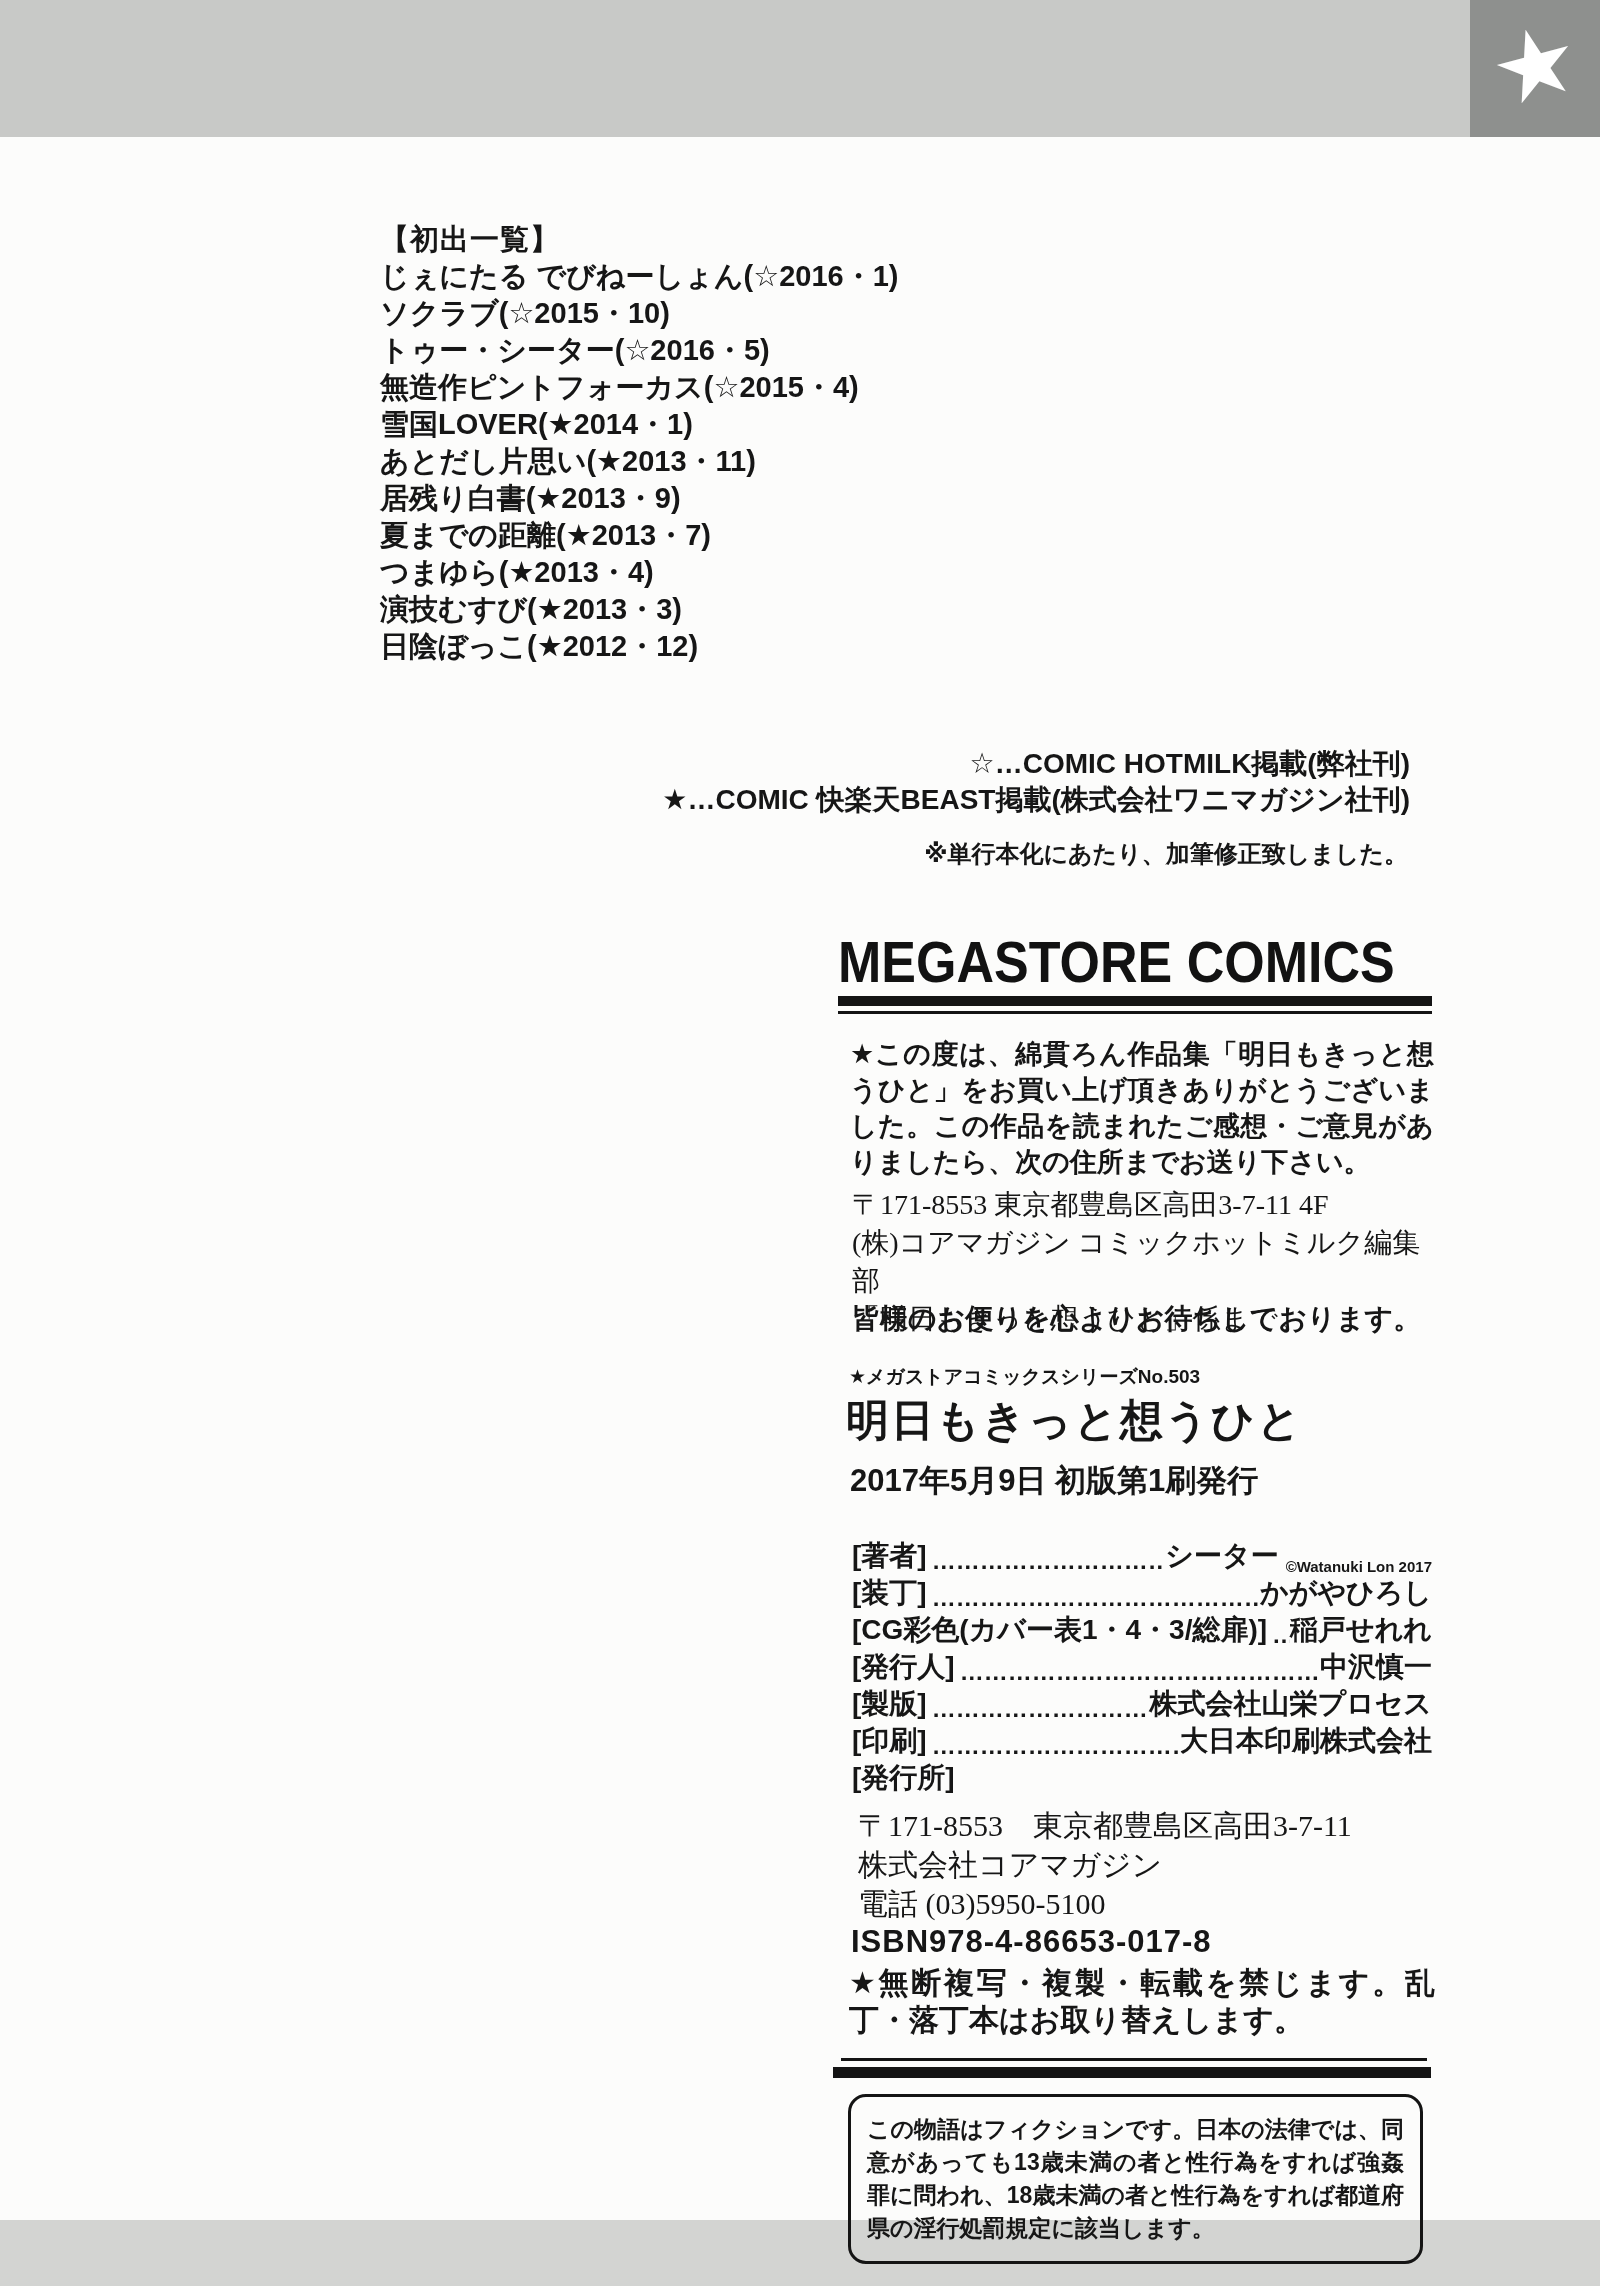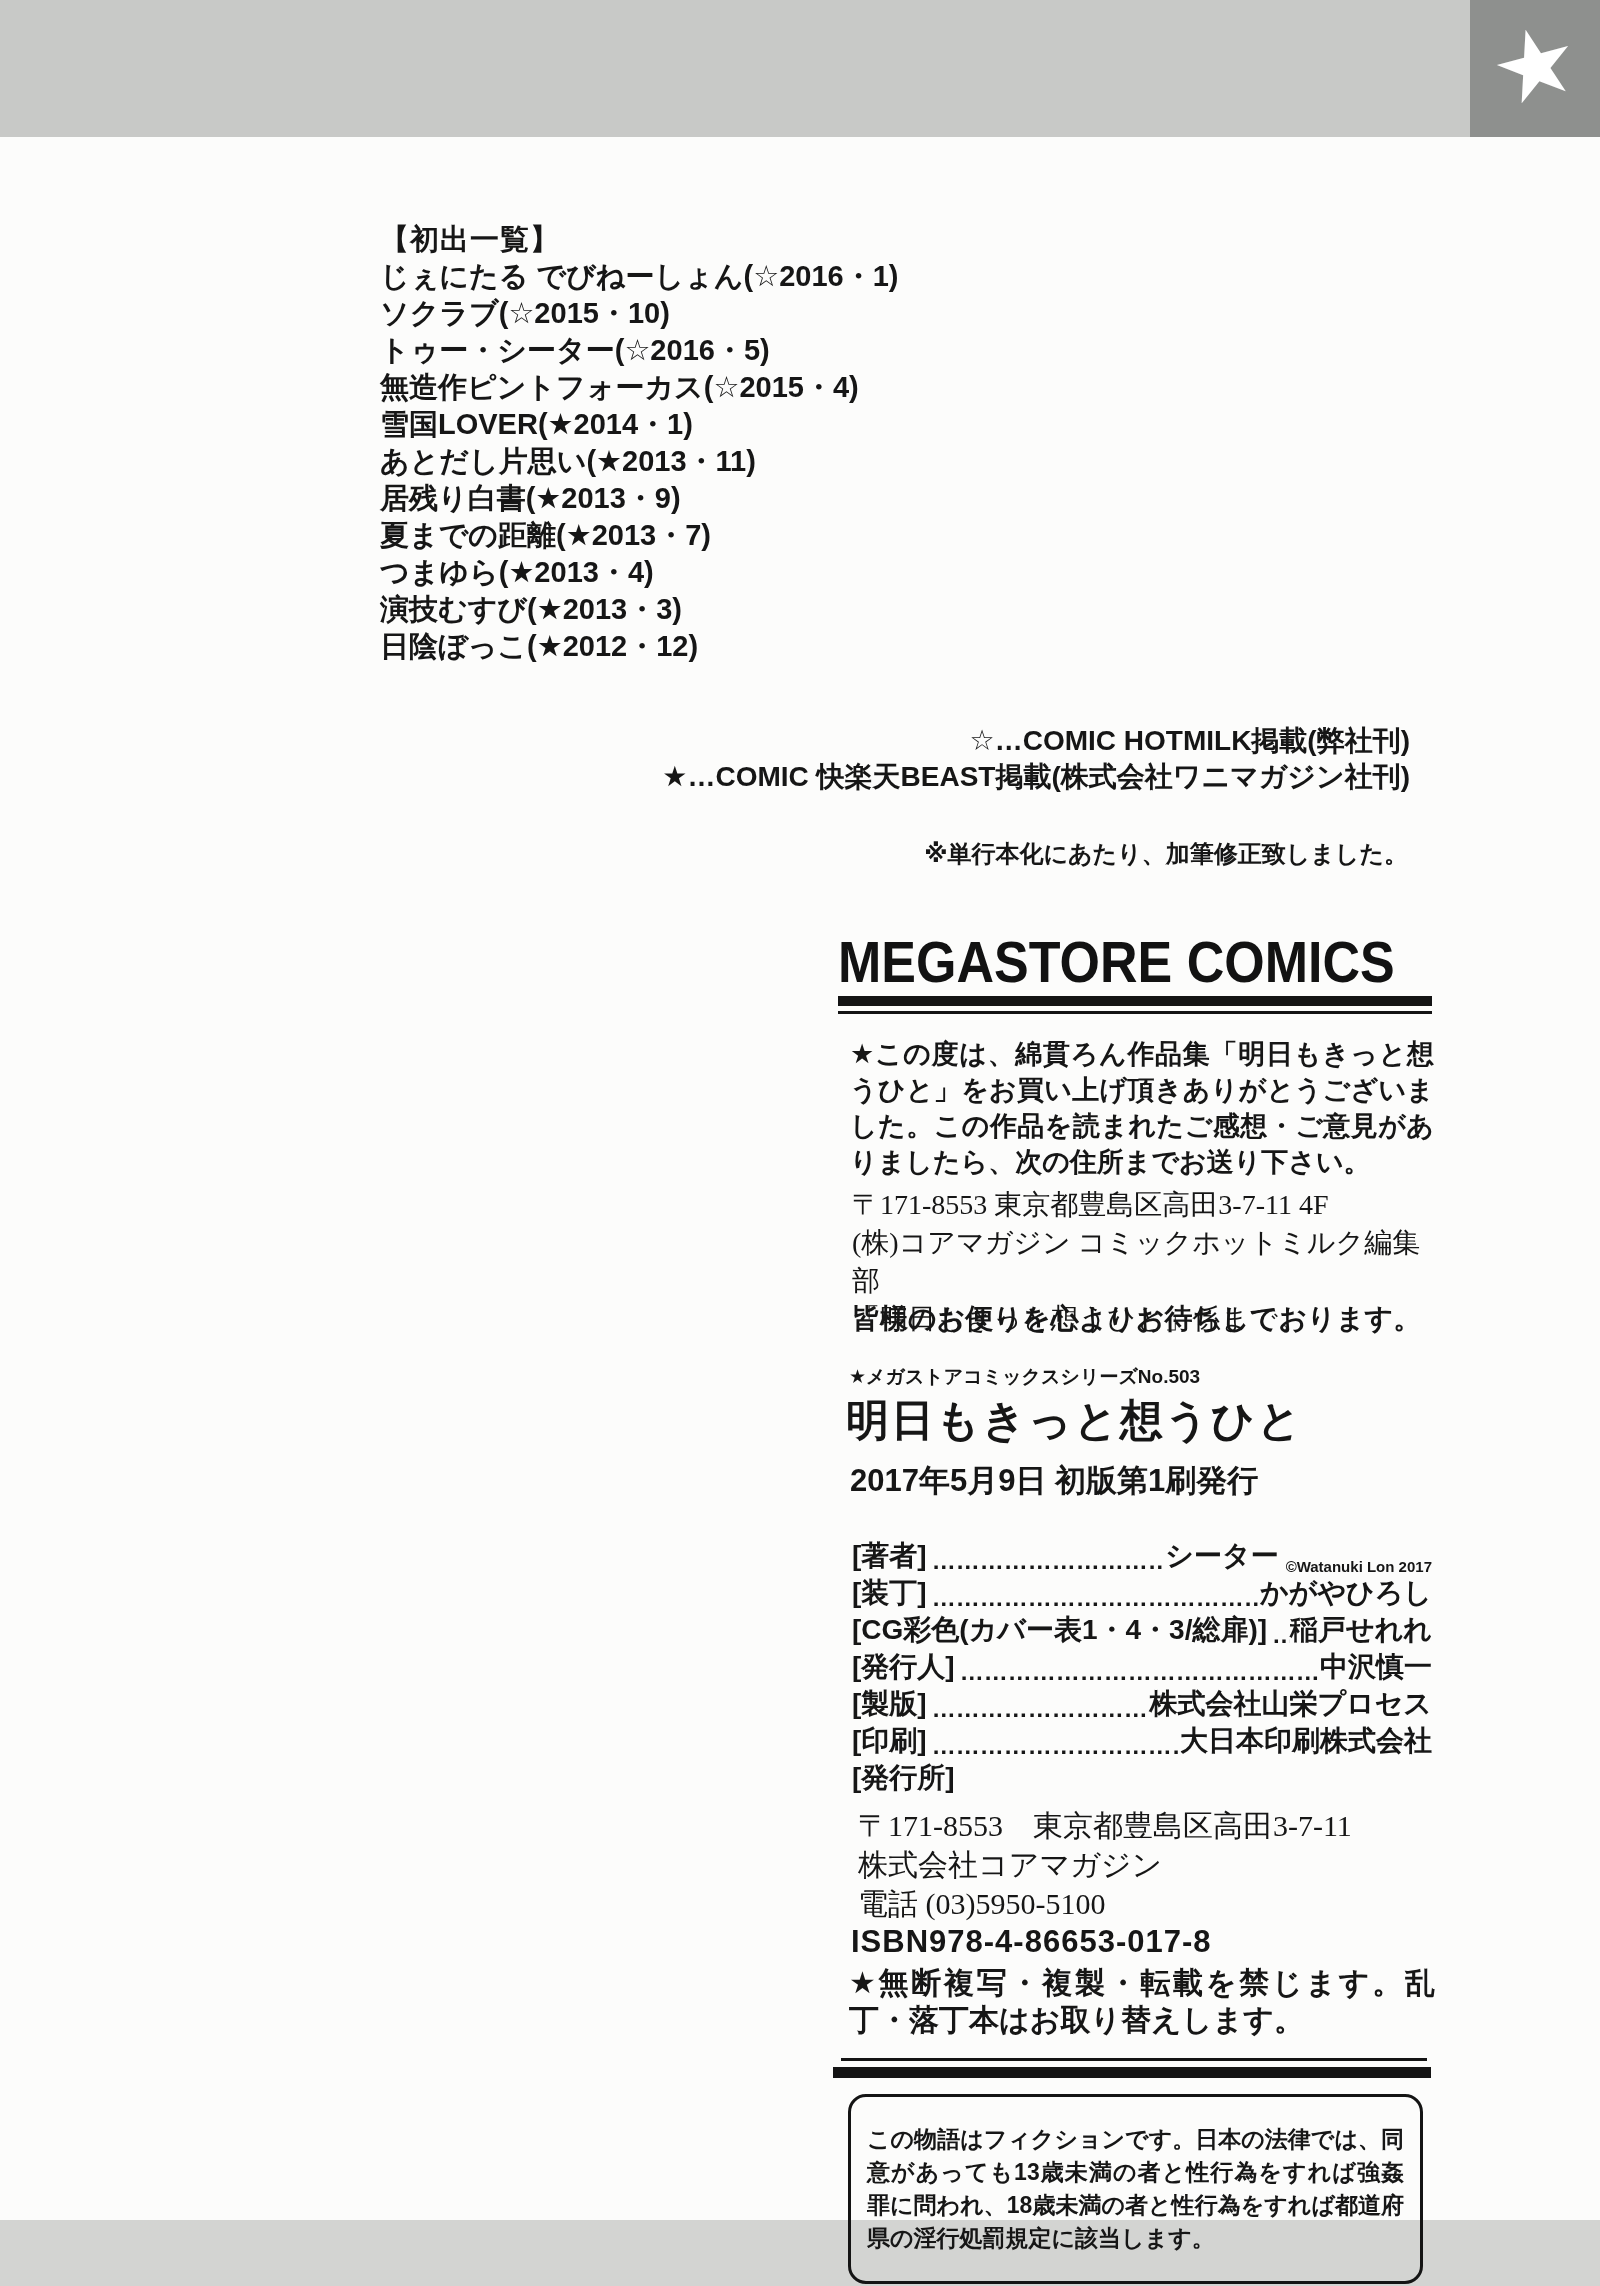--- a/index.html
+++ b/index.html
@@ -18,21 +18,21 @@
   }
   .band-bottom{position:absolute;left:0;top:2220px;width:1600px;height:66px;background:#d3d4d2;}
 
   
   .pub-list{
     position:absolute;top:221px;right:188px;left:380px;
     text-align:left;font-size:29px;line-height:37px;font-weight:600;
   }
   .pub-heading{font-weight:700;letter-spacing:1px;}
   .legend{
-    position:absolute;top:723px;right:190px;left:300px;
+    position:absolute;top:746px;right:190px;left:300px;
     text-align:right;font-size:28px;line-height:36px;font-weight:600;
   }
   .revision-note{
     position:absolute;top:838px;right:192px;left:400px;
     text-align:right;font-size:24px;font-weight:600;
   }
 
   
   .logo-wrap{position:absolute;left:838px;top:928px;width:594px;}
   .logo-text{
@@ -76,21 +76,21 @@
   .warning{
     position:absolute;left:849px;top:1964px;width:586px;
     font-size:30px;line-height:37px;font-weight:600;text-align:justify;
   }
 
   
   .rule-thin{position:absolute;left:841px;top:2058px;width:586px;height:3px;background:#141414;}
   .rule-thick{position:absolute;left:833px;top:2067px;width:598px;height:11px;background:#141414;}
   .disclaimer-box{
     position:absolute;left:848px;top:2094px;width:537px;
-    border:3px solid #141414;border-radius:18px;padding:26px 16px;
+    border:3px solid #141414;border-radius:18px;padding:16px 16px;
     font-size:23px;line-height:33px;font-weight:600;text-align:justify;
   }
 </style>
 </head>
 <body>
 
 <div class="page">
 
   <div class="band-top"></div>
   <div class="corner-square">

